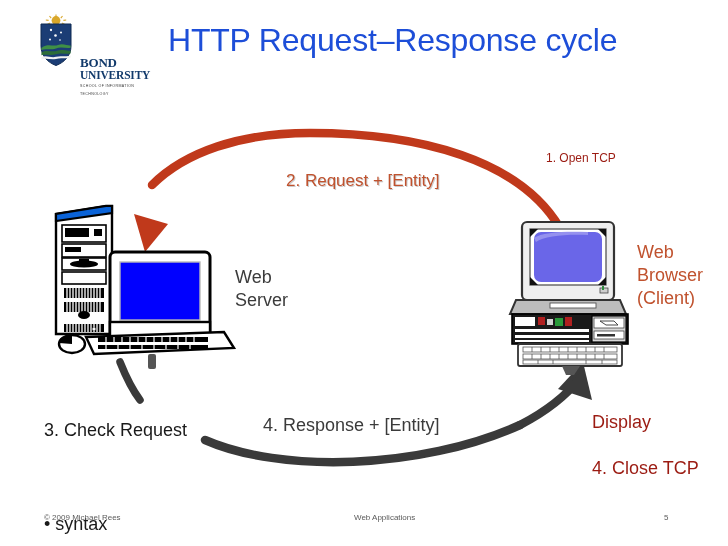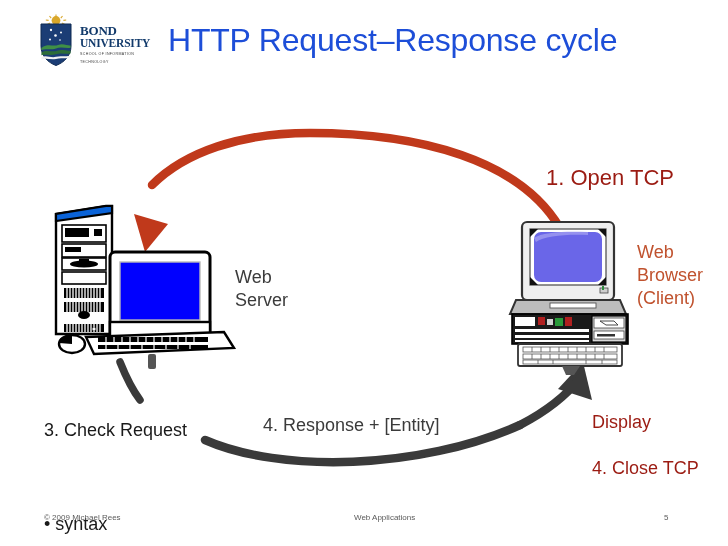--- a/index.html
+++ b/index.html
@@ -39,21 +39,21 @@
     top: 10px;
     width: 64px;
   }
   #logo .wm-bond, #logo .wm-univ {
     font-family: "Liberation Serif", serif;
     font-weight: bold;
     color: #123a6b;
     letter-spacing: -0.2px;
     line-height: 1;
   }
-  #logo .wm-bond { font-size: 13px; }
+  #logo .wm-bond { font-size: 13px; margin-top: 32px; }
   #logo .wm-univ { font-size: 11.5px; margin-top: 1px;}
   #logo .wm-school {
     font-family: "Liberation Sans", sans-serif;
     font-size: 3.6px;
     color: #3a3a3a;
     letter-spacing: 0.35px;
     margin-top: 2.5px;
     line-height: 1.5;
   }
 
@@ -89,21 +89,21 @@
   #lbl-request {
     left: 286px;
     top: 170px;
     font-size: 17px;
     color: #c0522e;
     text-shadow: 1px 1px 0 rgba(160,160,160,0.55);
   }
   #lbl-open-tcp {
     left: 546px;
     top: 136px;
-    font-size: 22px;
+    font-size: 12px;
     color: #9b1b12;
   }
   #lbl-open-tcp .l2 { padding-left: 22px; display:block; }
   #lbl-browser {
     left: 637px;
     top: 241px;
     font-size: 18px;
     color: #c0522e;
   }
   #lbl-webserver {
@@ -398,20 +398,21 @@
         <line x1="30" y1="142" x2="30" y2="146"></line>
           <line x1="45" y1="142" x2="45" y2="146"></line>
         <line x1="78" y1="142" x2="78" y2="146"></line>
           <line x1="94" y1="142" x2="94" y2="146"></line>
       </g>
     </g>
 
     <path d="M54,148 L72,148 L66,157 L58,157 Z" fill="#555555"></path>
   </svg>
 
+  <div class="lbl" id="lbl-request">2. Request + [Entity]</div>
 
   <div class="lbl" id="lbl-open-tcp">
     <span>1. Open TCP</span>
   </div>
 
   <div class="lbl" id="lbl-browser">Web
 Browser
 (Client)</div>
 
   <div class="lbl" id="lbl-webserver">Web

